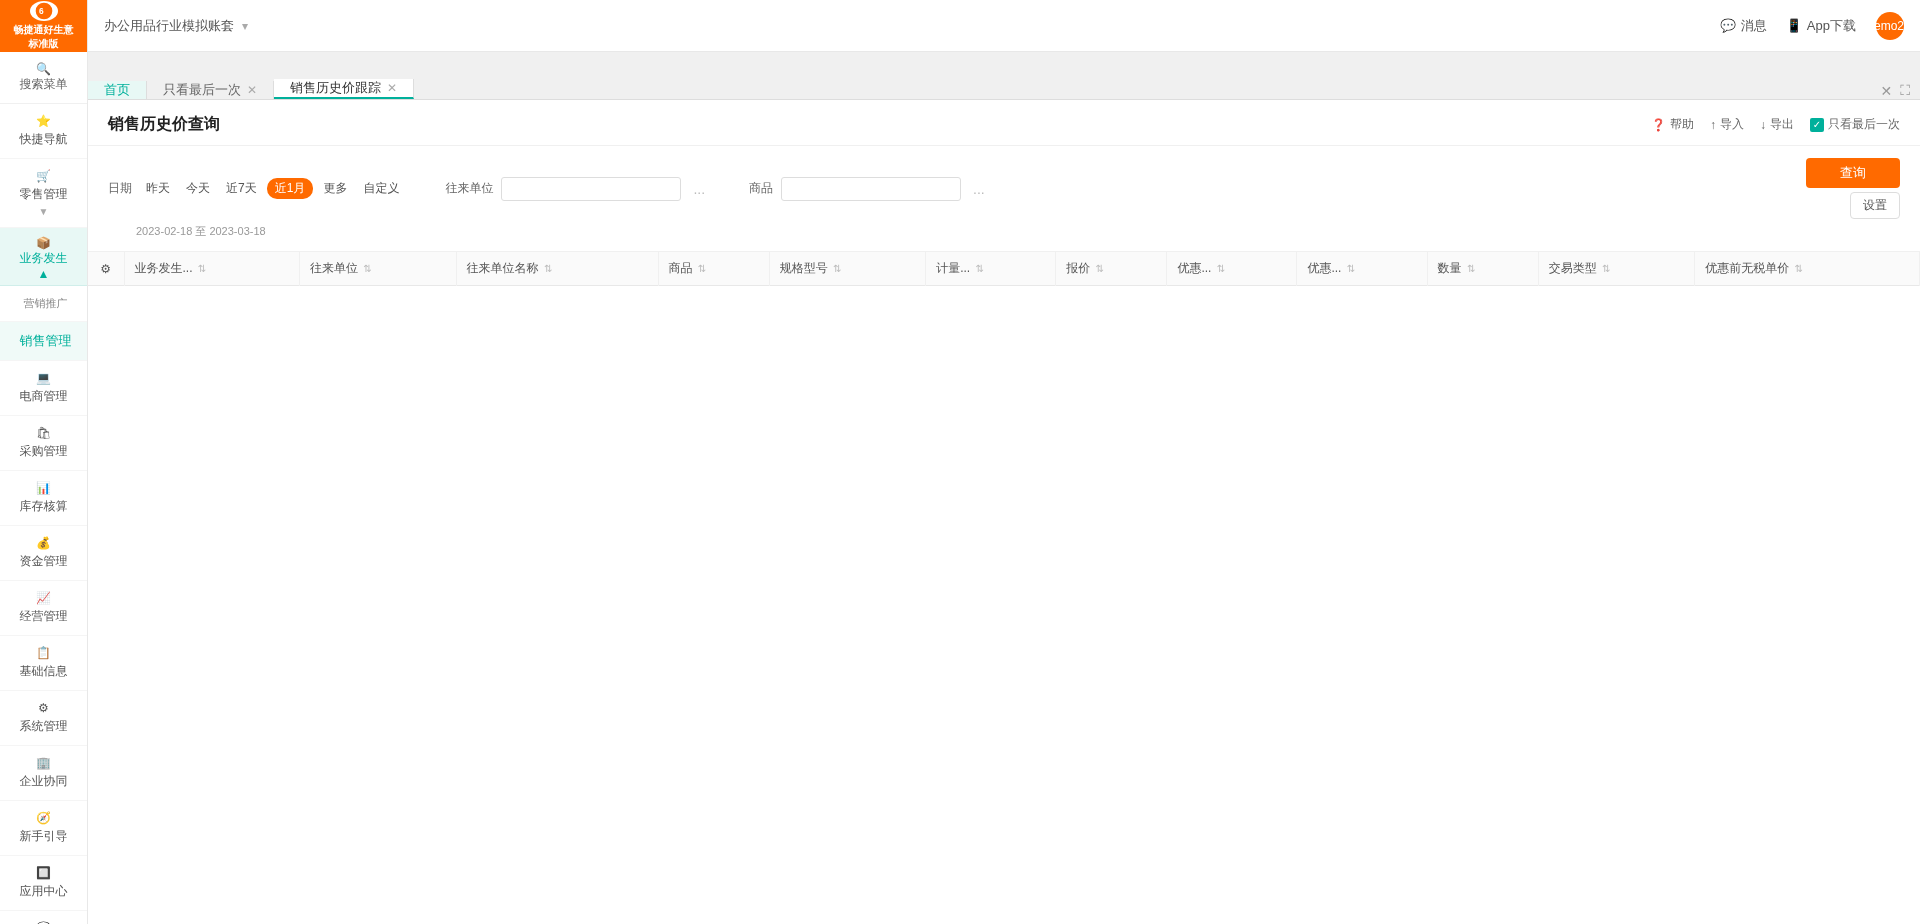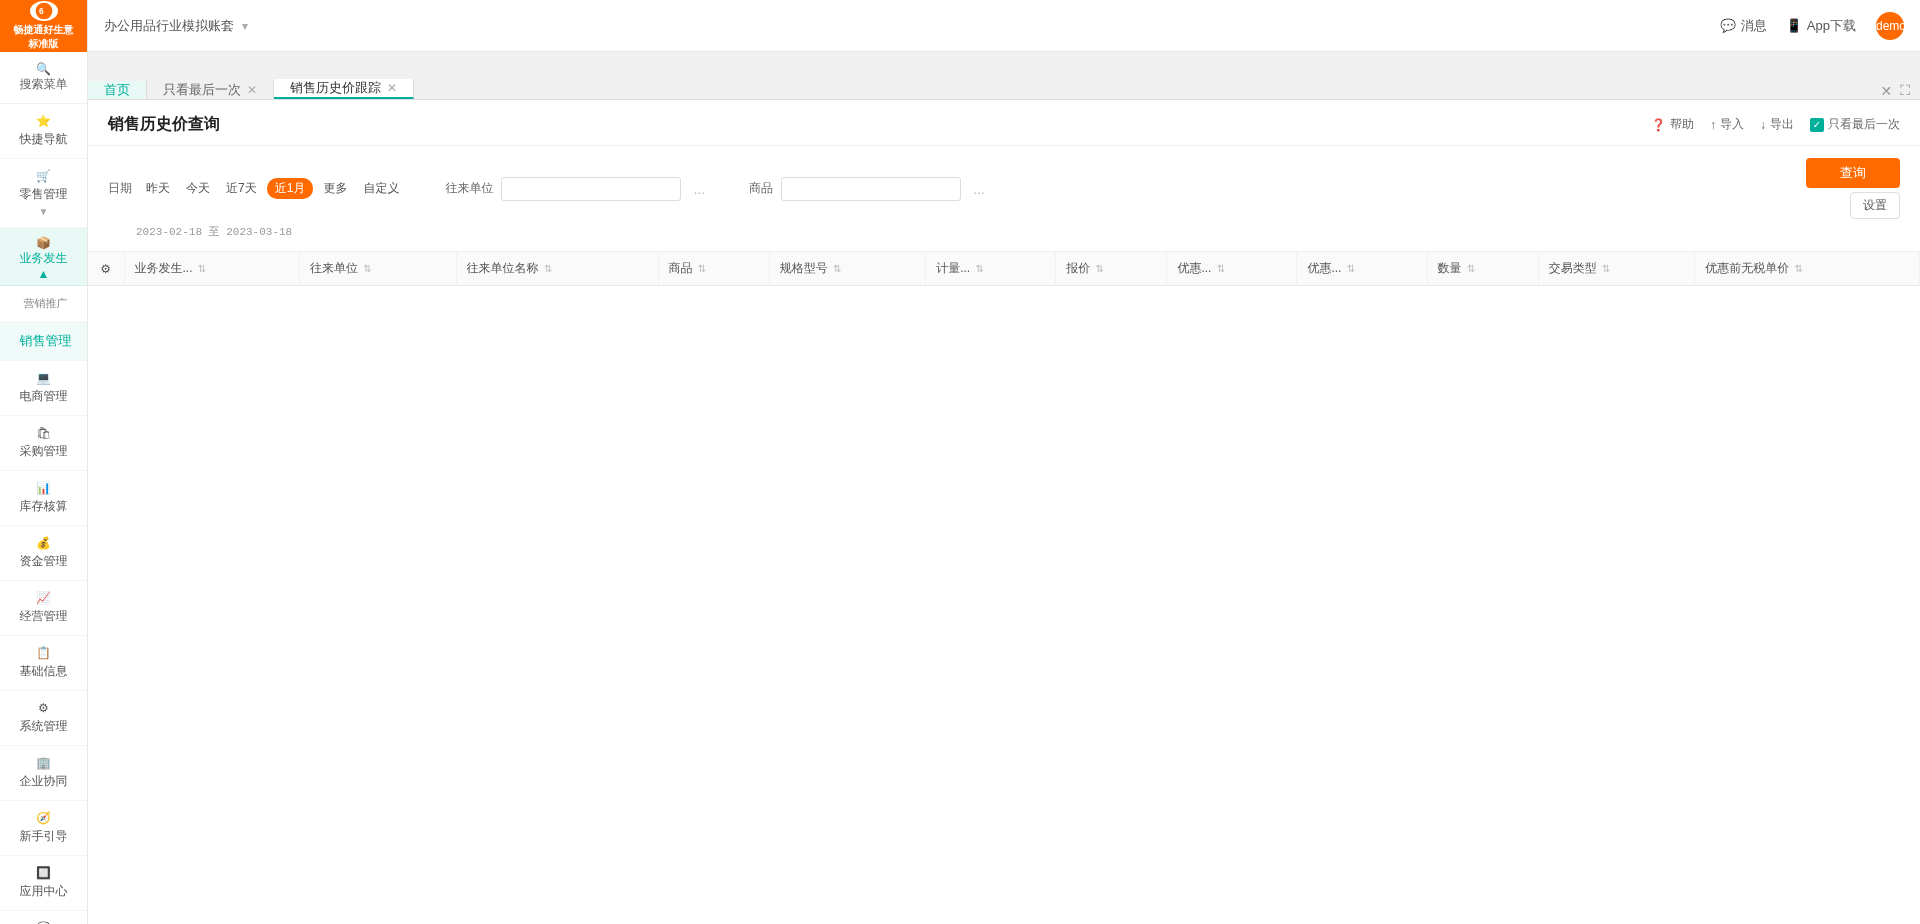--- a/index.html
+++ b/index.html
@@ -128,21 +128,21 @@
       gap: 4px;
       cursor: pointer;
     }
     .avatar {
       width: 28px;
       height: 28px;
       border-radius: 50%;
       background: #ff6a00;
       display: flex;
       align-items: center;
-      justify-content: flex-start;
+      justify-content: flex-end;
       color: #fff;
       font-size: 12px;
     }
 
     
     .tabbar {
       height: 48px;
       background: #f0f0f0;
       display: flex;
       align-items: flex-end;
@@ -282,21 +282,20 @@
     .date-btn.active {
       background: #ff6a00;
       color: #fff;
       border-radius: 10px;
       padding: 2px 8px;
     }
     .date-range-text {
       font-size: 11px;
       color: #999;
       margin-top: 2px;
-      font-family: Liberation Mono, monospace;
     }
     .filter-input {
       border: 1px solid #ddd;
       border-radius: 3px;
       padding: 4px 8px;
       font-size: 12px;
       color: #333;
       min-width: 180px;
       background: #fff;
       cursor: text;

